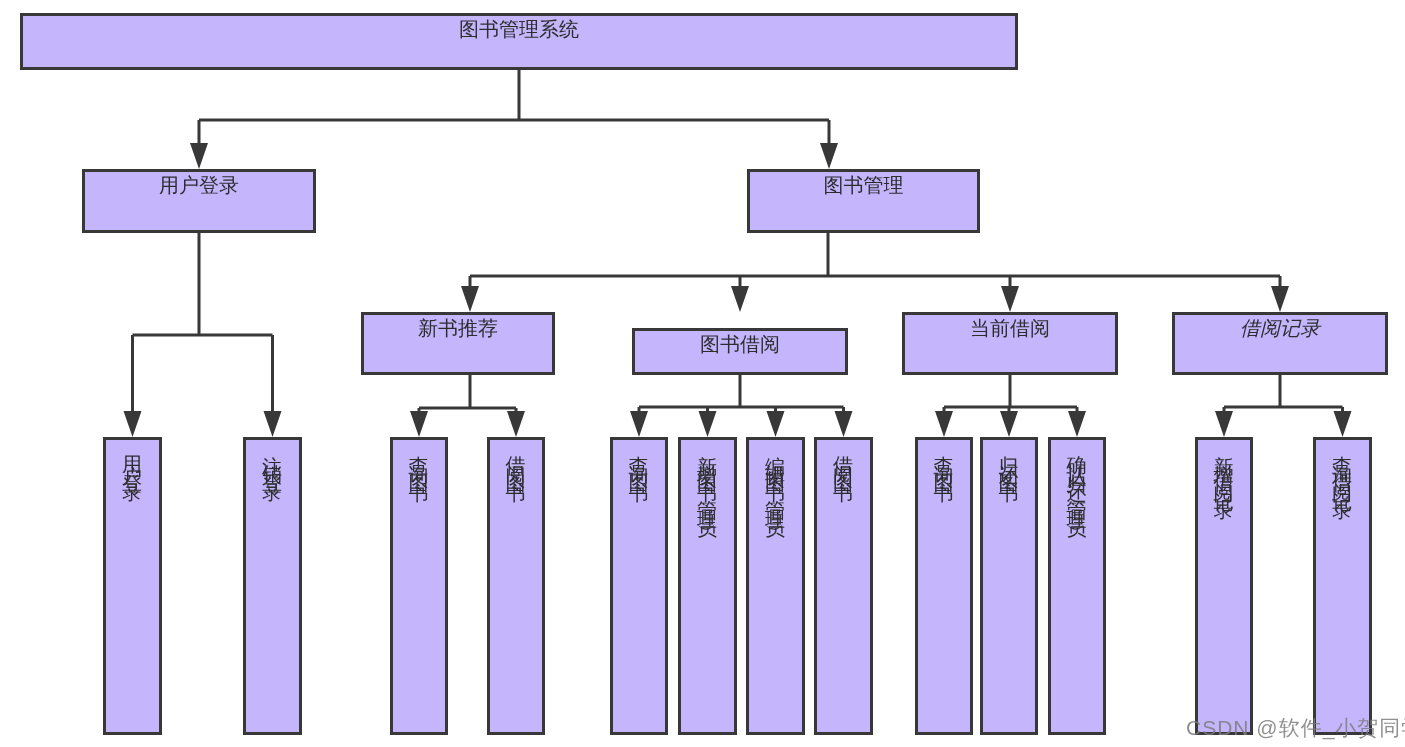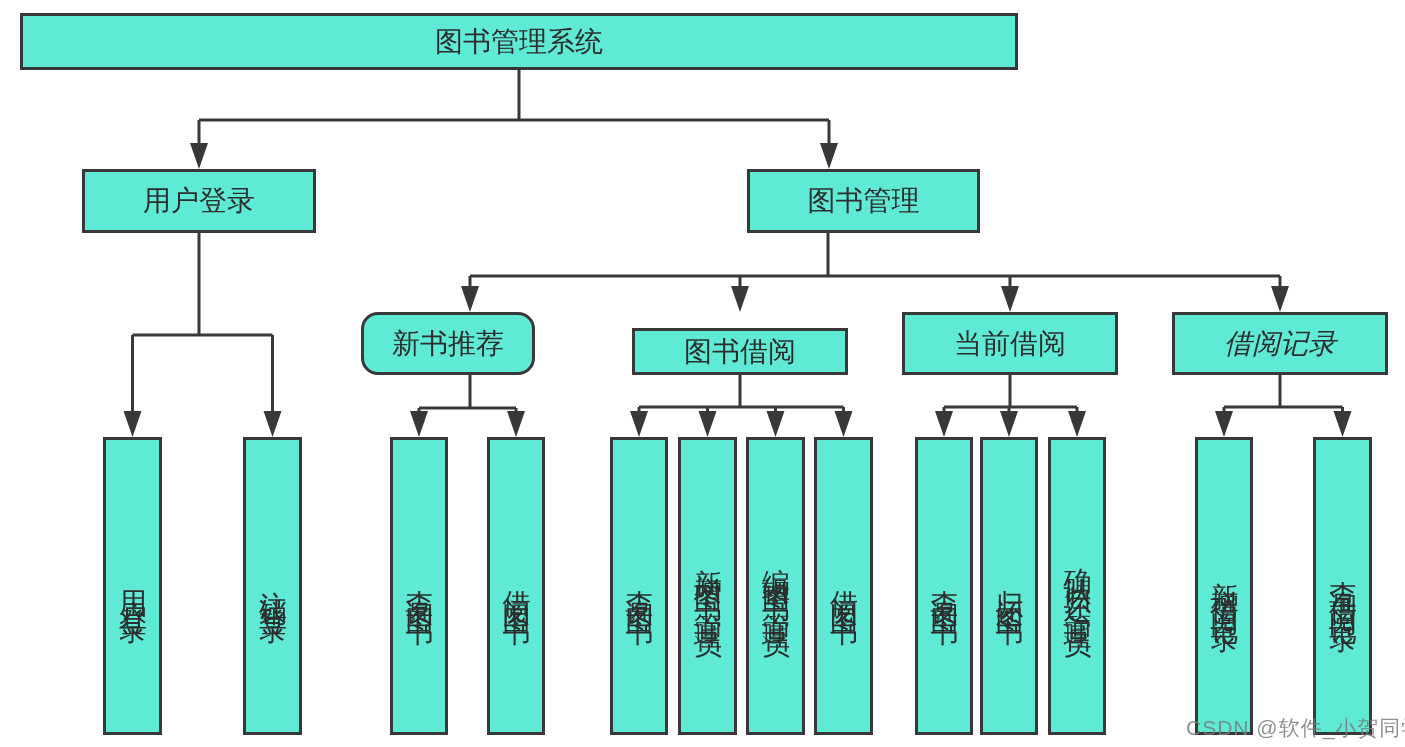--- a/index.html
+++ b/index.html
@@ -8,41 +8,41 @@
     width:1405px;height:747px;
     background:#ffffff;
     font-family:"Liberation Sans","DejaVu Sans",sans-serif;
     overflow:hidden;
   }
   #connectors{position:absolute;left:0;top:0;width:1405px;height:747px;}
   .box{
     position:absolute;
     box-sizing:border-box;
     border:3px solid #383838;
-    background:#5eead4;
-    display:flex;align-items:center;justify-content:center;
+    background:#c4b5fd;
+    display:flex;align-items:flex-start;justify-content:center;
     color:#2d2d2d;
-    font-size:28px;
+    font-size:20px;
     z-index:2;
   }
   .leaf{top:437px;height:298px;}
   .leaf .v-label{
     writing-mode:vertical-rl;
     letter-spacing:9px;
     line-height:1;
     white-space:nowrap;
     color:#2d2d2d;
   }
   
   #n-root{left:20px;top:13px;width:998px;height:57px;}
   
   #n-user{left:82px;top:169px;width:234px;height:64px;}
   #n-bookmgmt{left:747px;top:169px;width:233px;height:64px;}
   
-  #n-recommend{left:361px;top:312px;width:174px;height:63px;border-radius:17px;}
+  #n-recommend{left:361px;top:312px;width:194px;height:63px;}
   #n-borrow{left:632px;top:328px;width:216px;height:47px;}
   #n-current{left:902px;top:312px;width:216px;height:63px;}
   #n-records{left:1172px;top:312px;width:216px;height:63px;font-style:italic;}
   
   #l-userlogin{left:103px;width:59px;}
   #l-logout{left:243px;width:59px;}
   #l-rec-query{left:390px;width:58px;}
   #l-rec-borrow{left:487px;width:58px;}
   #l-bor-query{left:610px;width:58px;}
   #l-bor-add{left:678px;width:59px;}

